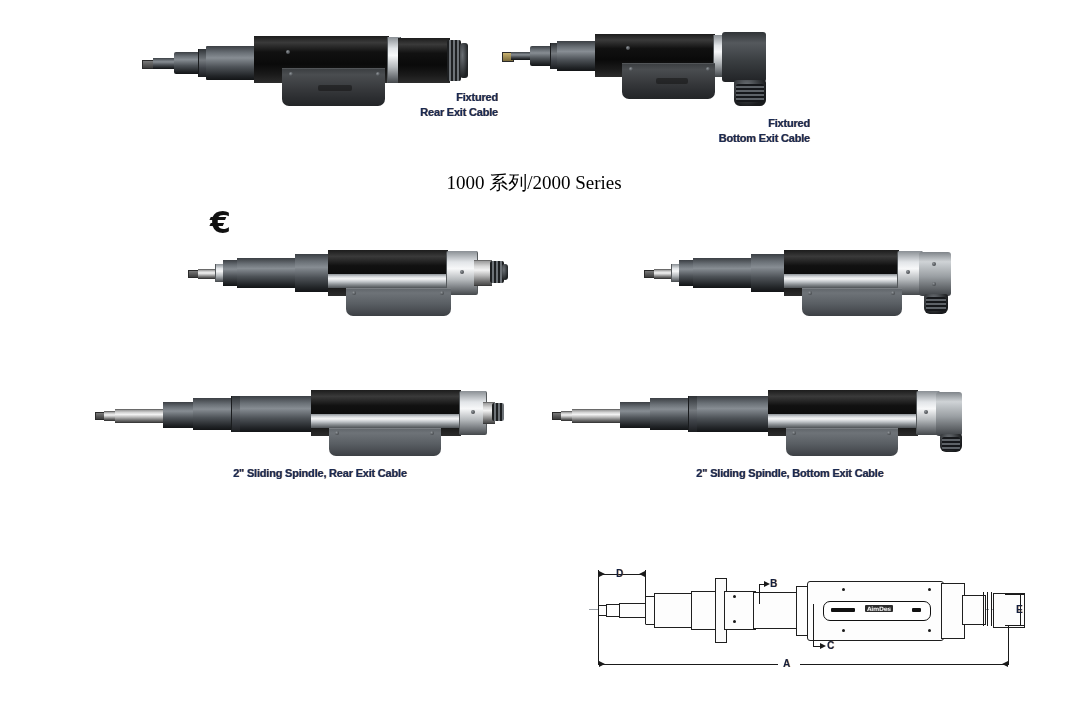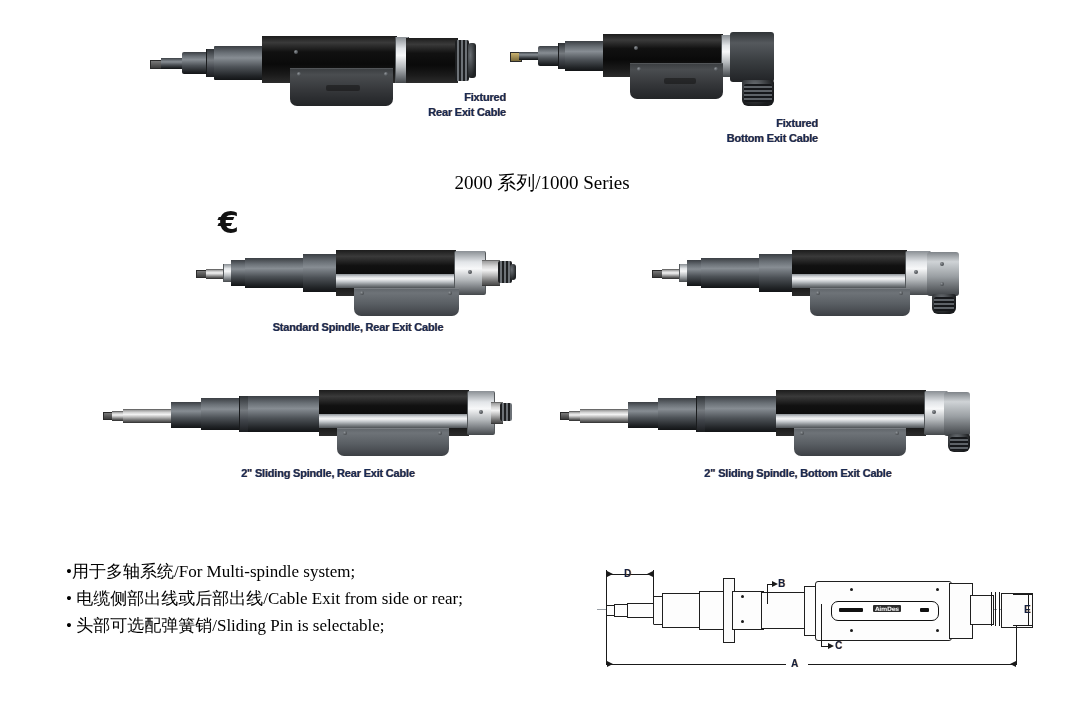--- a/index.html
+++ b/index.html
@@ -8,21 +8,21 @@
     background: #ffffff;
   }
   body {
     width: 1068px;
     height: 710px;
     position: relative;
     overflow: hidden;
     font-family: "Liberation Serif", "DejaVu Serif", serif;
     color: #000;
   }
-  .page { position: absolute; inset: 0; margin-left: 8px; }
+  .page { position: absolute; inset: 0; }
 
   
   .fig { position: absolute; }
 
   .caption {
     font-family: "Liberation Sans", "DejaVu Sans", sans-serif;
     font-weight: bold;
     font-size: 11px;
     letter-spacing: -0.2px;
     color: #1b2b52;
@@ -241,21 +241,21 @@
       <div class="screw" style="left:129px; top:41px;"></div>
       <div class="screw" style="left:206px; top:41px;"></div>
       <div class="nameplate" style="left:156px; top:52px; width:32px; height:6px;"></div>
     </div>
   </div>
   <div class="caption" style="position:absolute; left:700px; top:116px; width:110px; text-align:right;">
     <span>Fixtured</span><br>
     <span>Bottom Exit Cable</span>
   </div>
 
-  <div class="series-title" style="left:0; top:170px; width:1068px; text-align:center;">2000 系列/1000 Series</div>
+  <div class="series-title" style="left:0; top:170px; width:1068px; text-align:center;">1000 系列/2000 Series</div>
 
   <div class="ce-mark" style="left:210px; top:208px;">€</div>
 
   <div class="fig" style="left:188px; top:248px; width:320px; height:66px;">
     <div class="spindle" style="left:0; top:0; width:320px; height:66px;">
       <div class="pc tip" style="left:0; top:22px; width:11px; height:6px;"></div>
       <div class="pc shaft-steel" style="left:10px; top:21px; width:18px; height:8px;"></div>
       <div class="pc collar" style="left:27px; top:16px; width:9px; height:18px;"></div>
       <div class="pc shaft-dark" style="left:35px; top:12px; width:15px; height:26px;"></div>
       <div class="pc shaft-dark" style="left:49px; top:10px; width:60px; height:30px;"></div>
@@ -266,21 +266,20 @@
       <div class="screw" style="left:272px; top:22px;"></div>
       <div class="pc shaft-steel" style="left:286px; top:12px; width:18px; height:24px;"></div>
       <div class="pc rings" style="left:302px; top:13px; width:14px; height:22px;"></div>
       <div class="pc endcap" style="left:314px; top:16px; width:6px; height:16px;"></div>
 
       <div class="pc housing" style="left:158px; top:40px; width:105px; height:28px;"></div>
       <div class="screw" style="left:164px; top:43px;"></div>
       <div class="screw" style="left:252px; top:43px;"></div>
     </div>
   </div>
-  <div class="caption" style="position:absolute; left:190px; top:320px; width:320px; text-align:center;">Standard Spindle, Rear Exit Cable</div>
 
   <div class="fig" style="left:644px; top:248px; width:310px; height:80px;">
     <div class="spindle" style="left:0; top:0; width:310px; height:80px;">
       <div class="pc tip" style="left:0; top:22px; width:11px; height:6px;"></div>
       <div class="pc shaft-steel" style="left:10px; top:21px; width:18px; height:8px;"></div>
       <div class="pc collar" style="left:27px; top:16px; width:9px; height:18px;"></div>
       <div class="pc shaft-dark" style="left:35px; top:12px; width:15px; height:26px;"></div>
       <div class="pc shaft-dark" style="left:49px; top:10px; width:60px; height:30px;"></div>
       <div class="pc shaft-dark" style="left:107px; top:6px; width:35px; height:38px;"></div>
       <div class="pc body-black" style="left:140px; top:2px; width:115px; height:46px;"></div>
@@ -339,25 +338,20 @@
       <div class="pc conn-bottom" style="left:388px; top:46px; width:22px; height:18px;"></div>
       <div class="pc conn-rings" style="left:390px; top:49px; width:18px; height:13px; border-radius:2px;"></div>
       <div class="pc housing" style="left:234px; top:40px; width:112px; height:28px;"></div>
       <div class="screw" style="left:240px; top:43px;"></div>
       <div class="screw" style="left:335px; top:43px;"></div>
     </div>
   </div>
   <div class="caption" style="position:absolute; left:600px; top:466px; width:380px; text-align:center;">2" Sliding Spindle, Bottom Exit Cable</div>
 
 
-  <div class="bullets" style="left:58px; top:558px;">
-    <span class="li">•用于多轴系统/For Multi-spindle system;</span>
-    <span class="li">• 电缆侧部出线或后部出线/Cable Exit from side or rear;</span>
-    <span class="li">• 头部可选配弹簧销/Sliding Pin is selectable;</span>
-  </div>
 
   <div class="techdrawing" style="left:565px; top:548px; width:480px; height:150px;">
 
     <div class="centerline" style="left:24px; top:61px; width:420px;"></div>
 
     <div class="td-body thick" style="left:33px; top:57px; width:9px; height:9px;"></div>
 
     <div class="td-body" style="left:41px; top:56px; width:14px; height:11px;"></div>
     <div class="td-body" style="left:54px; top:55px; width:27px; height:13px;"></div>
 

